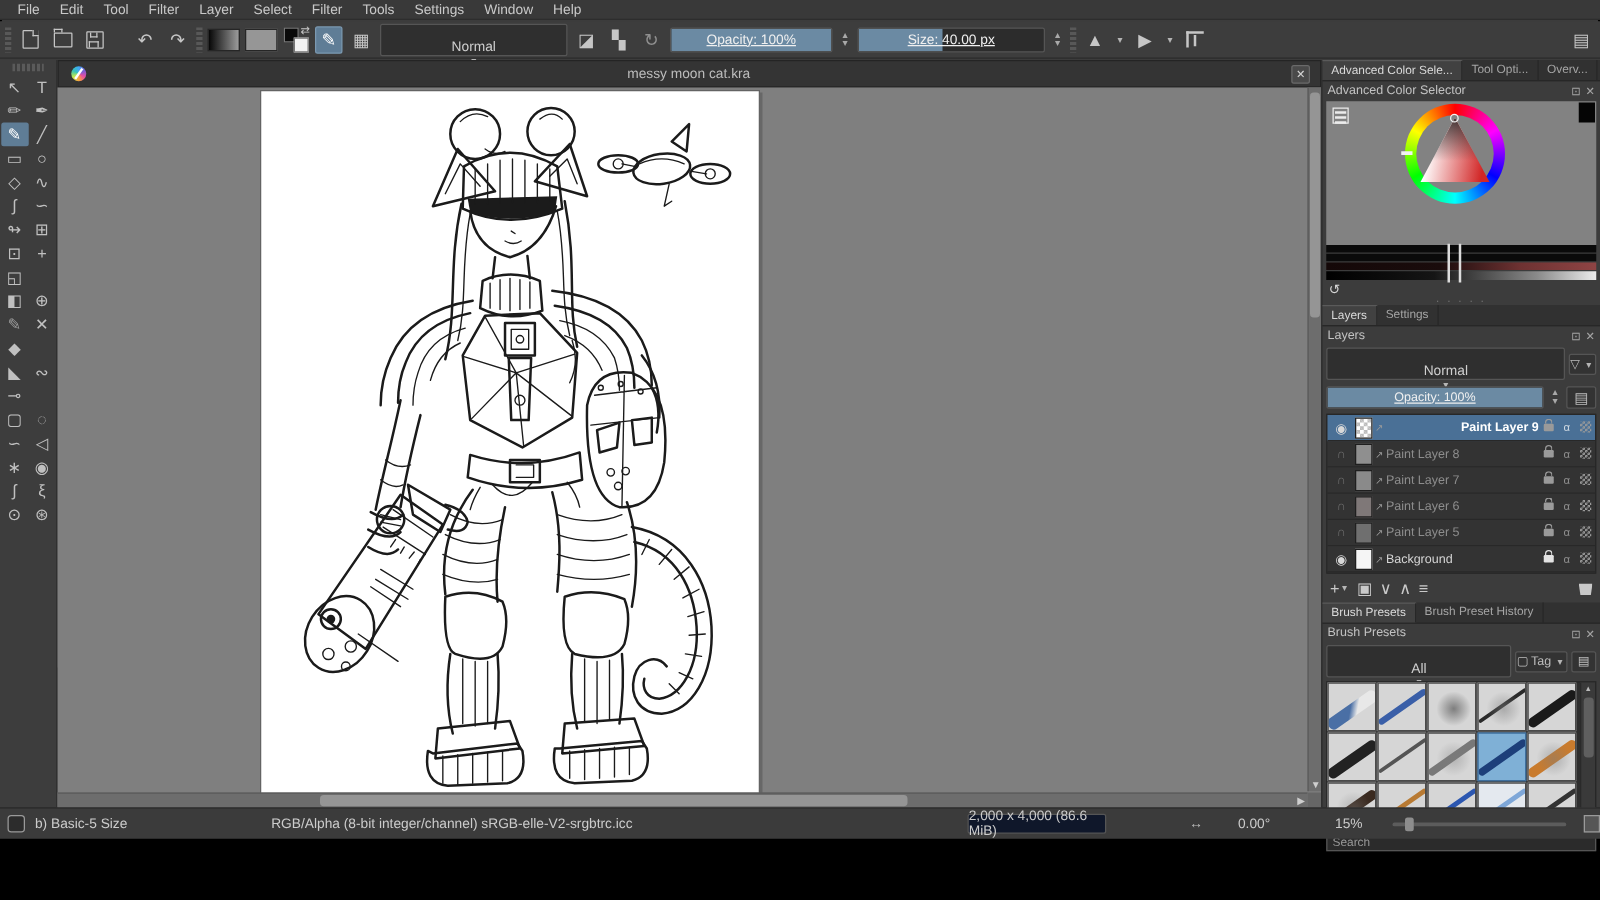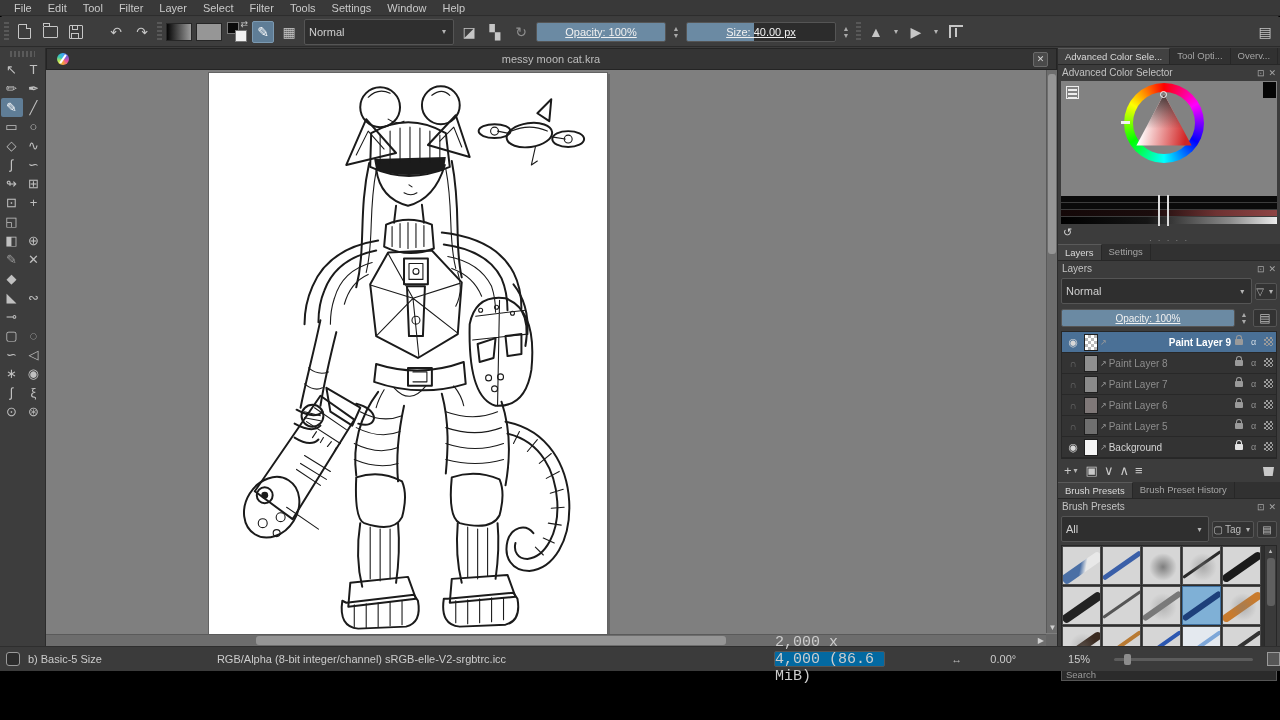--- a/index.html
+++ b/index.html
@@ -31,21 +31,21 @@
   .icon-save i { position:absolute; left:2px; top:0; width:6px; height:4px; border:1px solid #c6c6c6; border-top:none; }
   .icon-save b { position:absolute; left:1px; bottom:0; width:8px; height:5px; border:1px solid #c6c6c6; border-bottom:none; }
   .swatch-grad { width:26px; height:18px; border:1px solid #262626;
                  background:linear-gradient(to right,#060606,#9c9c9c); }
   .swatch-pat { width:26px; height:18px; border:1px solid #262626; background:#969696; }
   .fgbg { position:relative; width:22px; height:22px; }
   .fgbg .fg { position:absolute; left:1px; top:1px; width:12px; height:12px; background:#0a0a0a; border:1px solid #777; }
   .fgbg .bg { position:absolute; right:1px; bottom:1px; width:12px; height:12px; background:#f2f2f2; border:1px solid #777; }
   .fgbg .swap { position:absolute; right:0; top:-2px; font-size:9px; color:#c6c6c6; }
   .dropdown { height:20px; background:#2f2f2f; border:1px solid #555; border-radius:2px;
-              display:flex; align-items:center; font-size:11px; color:#cfcfcf; padding:12px 4px; }
+              display:flex; align-items:center; font-size:11px; color:#cfcfcf; padding:12px 4px;flex-direction:column; }
   .dropdown .dd-label { flex:1; }
   #blend-dd { width:150px; }
   .kslider { position:relative; height:20px; background:#2c2c2c; border:1px solid #555;
              border-radius:2px; overflow:hidden; }
   .kslider .fill { position:absolute; left:0; top:0; bottom:0; background:#6b8aa3; }
   .kslider .lbl { position:absolute; inset:0; display:flex; align-items:center; justify-content:center;
                   font-size:11px; color:#f0f0f0;text-decoration:underline; }
   .spin { width:12px; height:20px; display:flex; flex-direction:column; align-items:center; justify-content:center; color:#a9a9a9; font-size:7px; line-height:7px; }
   .wrapico { width:14px; height:13px; border-left:2px solid #c6c6c6; border-top:2px solid #c6c6c6; position:relative; }
   .wrapico i { position:absolute; left:4px; top:1px; width:2px; height:9px; background:#c6c6c6; }
@@ -169,22 +169,22 @@
   #bp-scroll .a { position:absolute; left:0; width:11px; text-align:center; font-size:7px; color:#bbb; }
   #bp-search { margin:2px 3px 0 3px; height:14px; background:#2b2b2b; border:1px solid #555;
                font-size:9.5px; color:#9a9a9a; padding:0 4px; line-height:13px; }
 
   
   #statusbar { position:absolute; left:0; top:646px; width:1280px; height:25px; background:#3b3b3b;
                border-top:1px solid #2e2e2e; display:flex; align-items:center; font-size:11px; color:#cccccc; }
   #sb-chip { width:14px; height:14px; border:1.5px solid #9a9a9a; border-radius:3px; margin:0 8px 0 6px; background:#2c2c2c; }
   #sb-brush { width:190px; }
   #sb-color { width:560px; }
-  #sb-size-box { width:112px; height:16px; background:#0369a1; border:1px solid #555; border-radius:2px;
-                 display:flex; align-items:center; justify-content:center; font-size:15px;font-family:Liberation Mono, monospace; }
+  #sb-size-box { width:112px; height:16px; background:#0f172a; border:1px solid #555; border-radius:2px;
+                 display:flex; align-items:center; justify-content:center; font-size:11px; }
   #sb-arrows { margin:0 28px 0 66px; color:#bdbdbd; }
   #sb-angle { width:60px; }
   #sb-zoom { width:40px; margin-left:18px; }
   #sb-slider { position:relative; width:140px; height:3px; background:#5c5c5c; border-radius:2px; margin-left:6px; }
   #sb-slider .handle { position:absolute; left:10px; top:-4px; width:7px; height:11px; background:#8d8d8d; border-radius:2px; }
   #sb-canvasonly { width:13px; height:14px; border:1.5px solid #9a9a9a; margin-left:14px; background:#565656; }
 
   
   #artwork { width:100%; height:100%; }
   .ln { fill:none; stroke:#1b1b1b; stroke-width:2; stroke-linecap:round; stroke-linejoin:round; }

